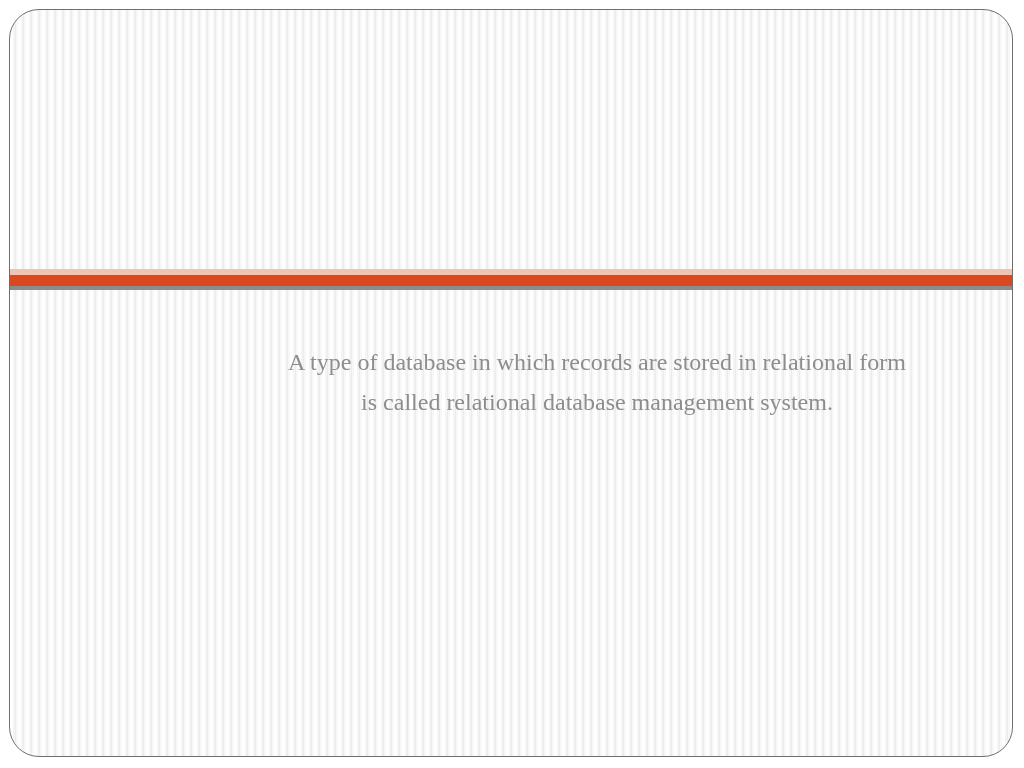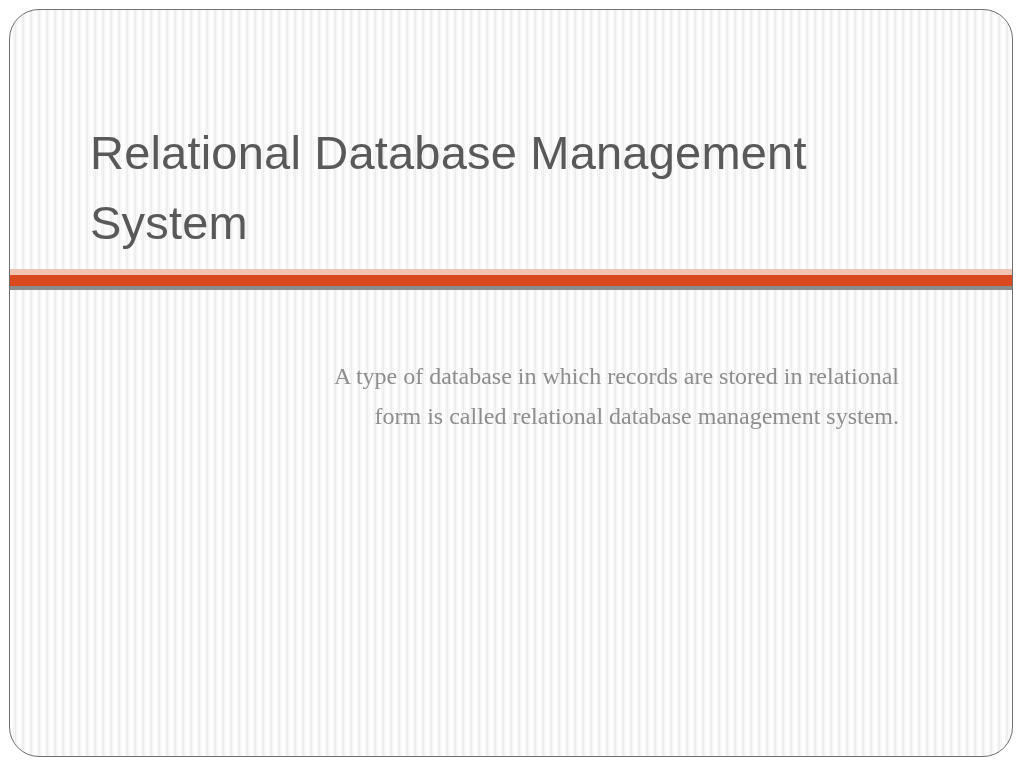--- a/index.html
+++ b/index.html
@@ -103,38 +103,35 @@
 
   
   .body-block {
     position: absolute;
     left: 267px;
     top: 328px;
     width: 640px;
   }
 
   .body-text {
-    margin: 18px;
+    margin: 4px;
     font-family: "Liberation Serif", serif;
     font-size: 24px;
     line-height: 40px;
     color: #8d8d8d;
-    text-align: right;
+    text-align: center;
   }
 </style>
 </head>
 <body>
 
 <div class="slide-canvas">
 
   <div class="slide">
 
-    <div class="title-block">
-      <h1 class="slide-title">Relational Database Management System</h1>
-    </div>
 
     <div class="divider">
       <div class="divider-band band-light"></div>
       <div class="divider-band band-accent"></div>
       <div class="divider-band band-shadow"></div>
     </div>
 
     <div class="body-block">
       <p class="body-text">A type of database in which records are stored in relational form is called relational database management system.</p>
     </div>

